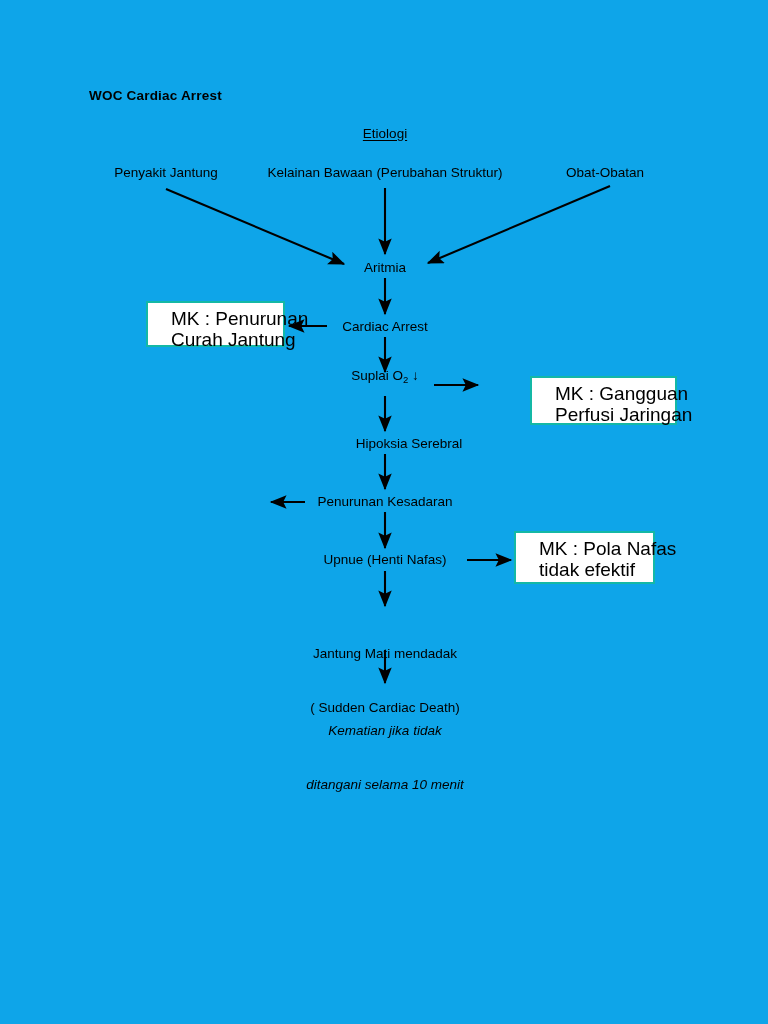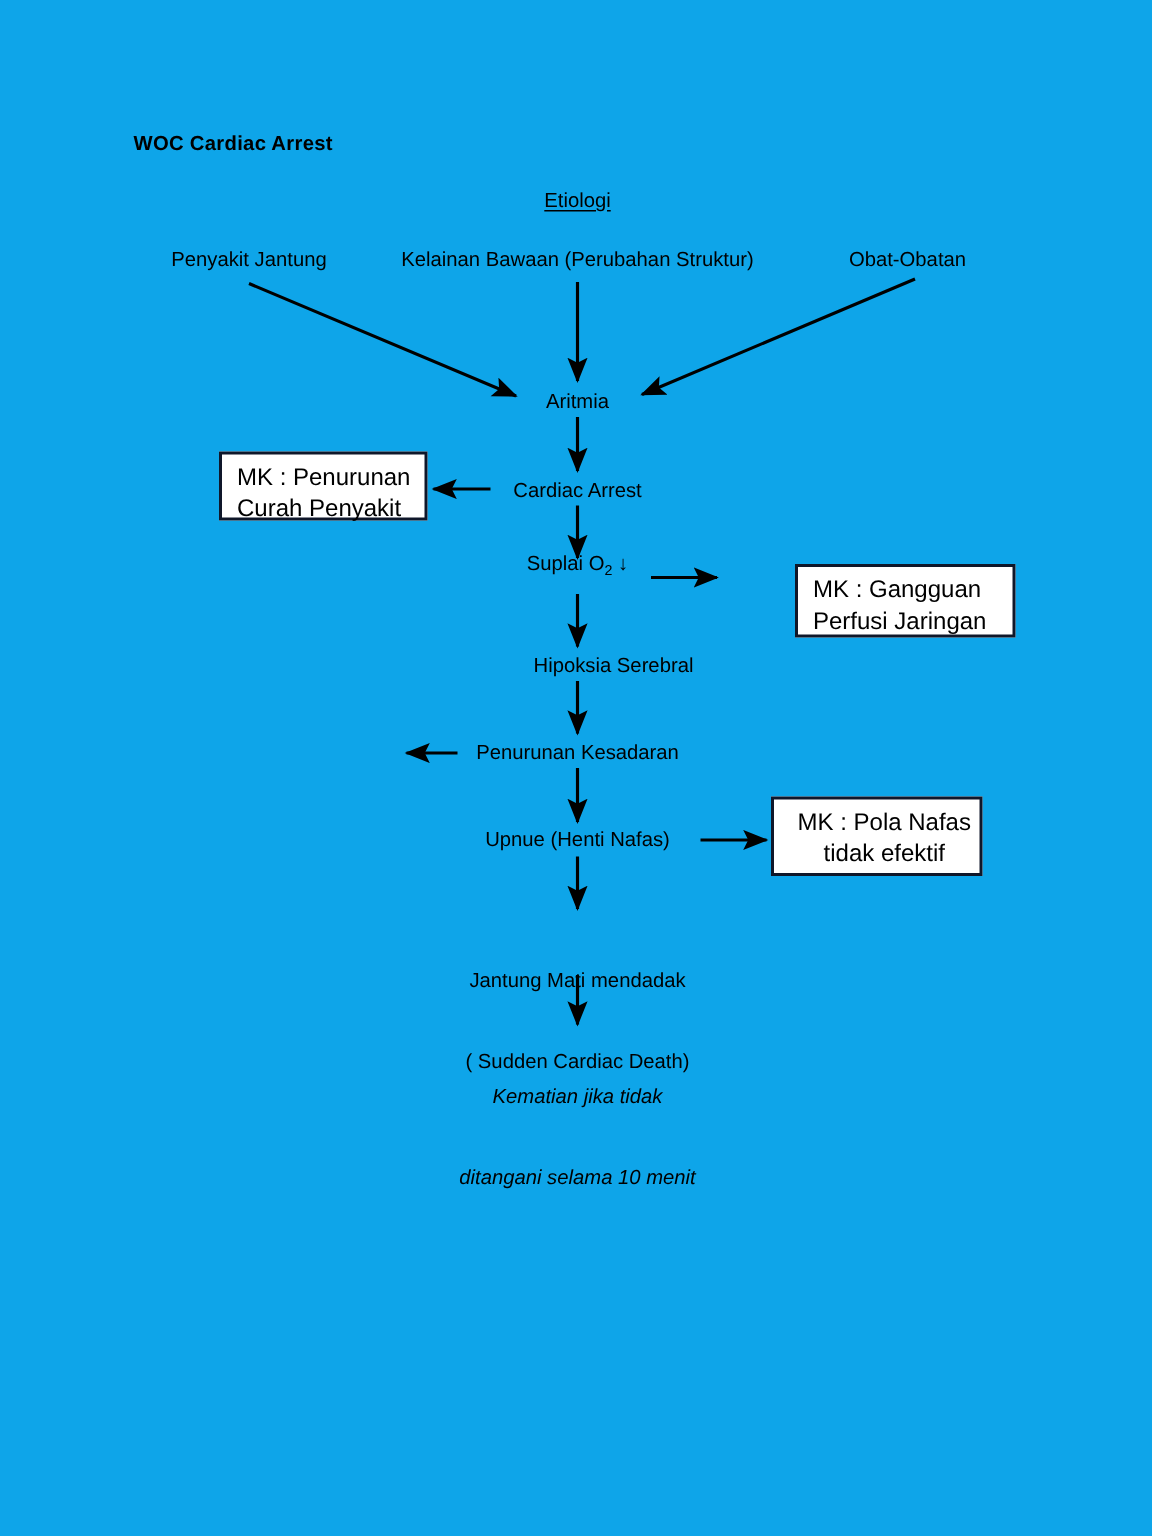--- a/index.html
+++ b/index.html
@@ -48,25 +48,25 @@
     font-size: 13.5px;
     text-align: center;
     line-height: 18px;
   }
   .node-italic {
     font-style: italic;
   }
   .mk-box {
     position: absolute;
     box-sizing: border-box;
-    border: 2px solid #0f172a;
+    border: 2px solid #14b8a6;
     background: #ffffff;
-    font-size: 16px;
+    font-size: 19px;
     line-height: 21px;
-    padding: 5px 0 0 10px;
+    padding: 5px 0 0 23px;
   }
   .mk-box .line {
     white-space: pre;
   }
   .centered {
     transform: translateX(-50%);
   }
   sub {
     font-size: 9.5px;
     vertical-align: baseline;
@@ -131,27 +131,27 @@
     <div>( Sudden Cardiac Death)</div>
   </div>
 
   <div class="abs node node-italic centered" style="left:385px; top:686px;">
     <div>Kematian jika tidak</div>
     <div>ditangani selama 10 menit</div>
   </div>
 
   <div class="mk-box" style="left:146px; top:301px; width:139px; height:46px;">
     <div class="line">MK : Penurunan</div>
-    <div class="line">Curah Penyakit</div>
+    <div class="line">Curah Jantung</div>
   </div>
 
   <div class="mk-box" style="left:482px; top:376px; width:147px; height:49px;margin-left:48px;">
     <div class="line">MK : Gangguan</div>
     <div class="line">Perfusi Jaringan</div>
   </div>
 
 
-  <div class="mk-box" style="left:514px; top:531px; width:141px; height:53px;text-align:center;">
+  <div class="mk-box" style="left:514px; top:531px; width:141px; height:53px;">
     <div class="line">MK : Pola Nafas</div>
     <div class="line">tidak efektif</div>
   </div>
 
 </div>
 
 </body></html>

